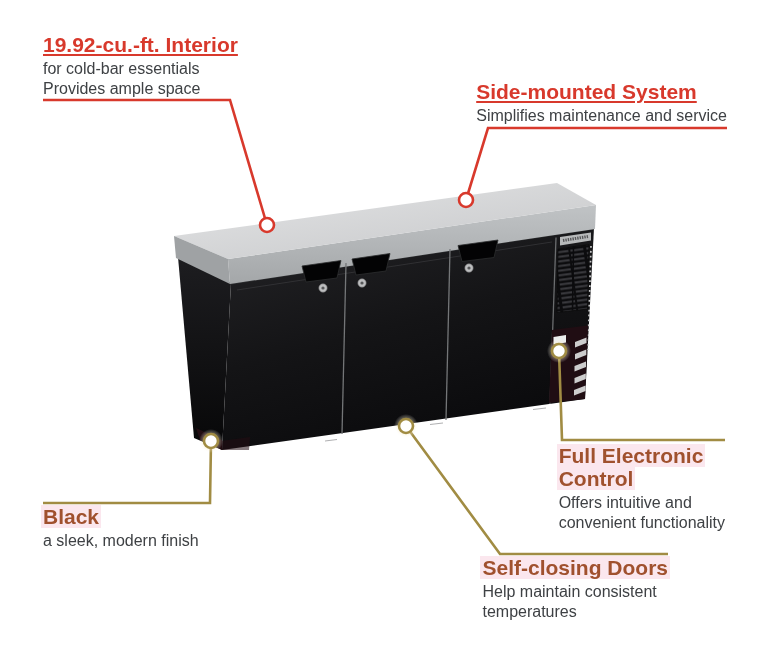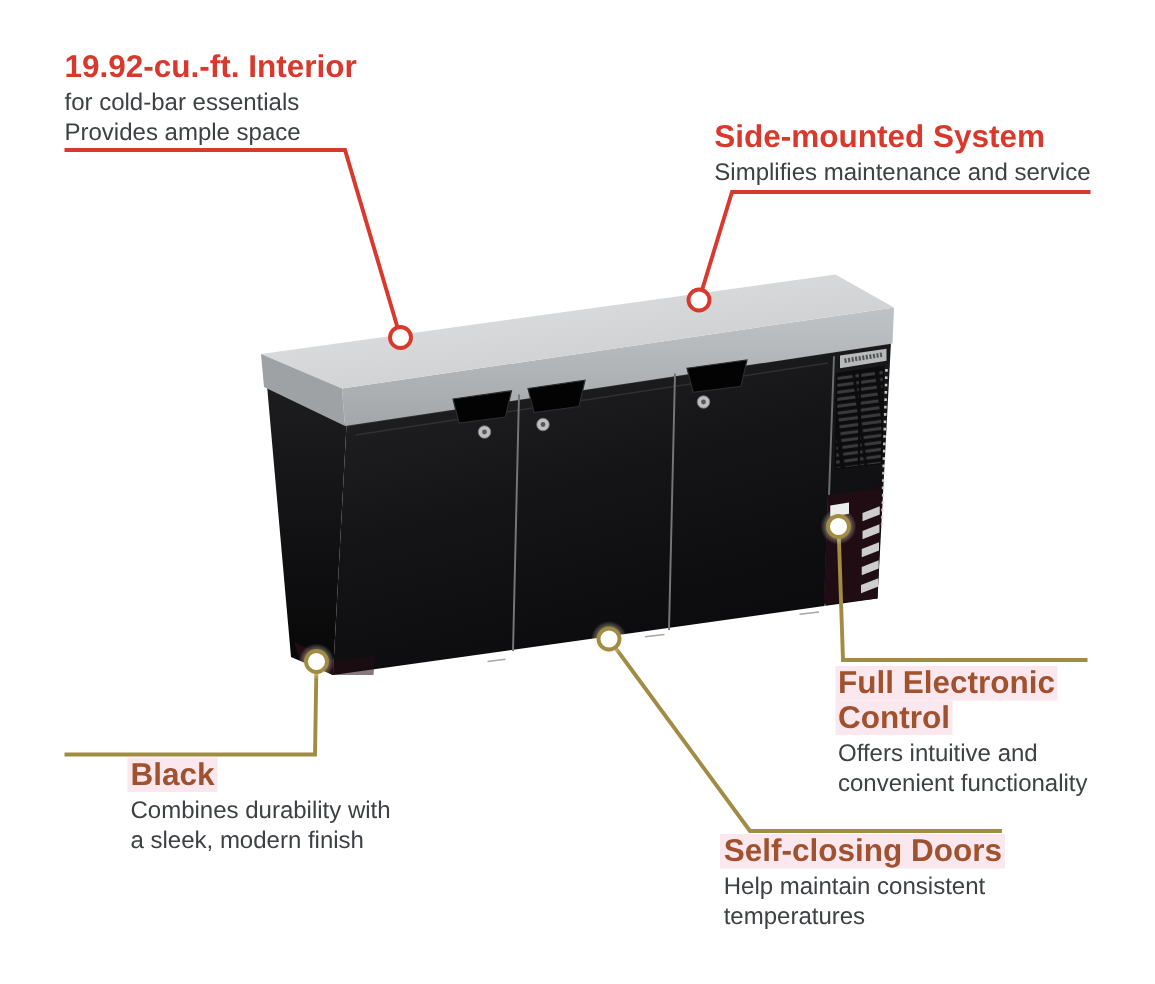--- a/index.html
+++ b/index.html
@@ -7,21 +7,21 @@
     --subtext:#3e4144; --highlight:#fbe7ee; --bg:#ffffff;
   }
   html,body{margin:0;padding:0;background:#f3f3f3;}
   .stage{
     position:relative;width:770px;height:656px;overflow:hidden;
     background:var(--bg);font-family:"Liberation Sans",sans-serif;
   }
   .stage svg{position:absolute;inset:0;}
   .callout{position:absolute;}
   .callout .title{font-weight:bold;font-size:21px;line-height:23px;white-space:nowrap;}
-  .callout .title.red{color:var(--red);}
+  .callout .title.red{color:var(--red);text-decoration:underline;}
   .callout .title.rust{color:var(--rust);}
   .callout .title .hl{display:inline-block;background:var(--highlight);padding:0 2px;margin:0 -2px;}
   .callout .sub{font-size:16px;line-height:20px;color:var(--subtext);margin-top:3px;white-space:nowrap;}
   .align-right{text-align:left;}
   .line-red{stroke:var(--red);stroke-width:2.6;fill:none;}
   .line-gold{stroke:var(--gold);stroke-width:2.6;fill:none;}
   .pt{fill:#ffffff;stroke-width:2.6;}
   .pt.red{stroke:var(--red);}
   .pt.gold{stroke:var(--gold);}
 </style>
@@ -149,26 +149,25 @@
     </div>
   </div>
 
   <div class="callout align-right" style="right:43px;top:80px;">
     <div class="title red">Side-mounted System</div>
     <div class="sub">
       <div>Simplifies maintenance and service</div>
     </div>
   </div>
 
-  <div class="callout" style="left:43px;top:505px;margin-left:44px;">
+  <div class="callout" style="left:43px;top:505px;">
     <div class="title rust">
       <div><span class="hl">Black</span></div>
     </div>
     <div class="sub">
-      <div>Combines durability with</div>
       <div>a sleek, modern finish</div>
     </div>
   </div>
 
   <div class="callout align-right" style="right:102px;top:556px;">
     <div class="title rust">
       <span class="hl">Self-closing Doors</span>
     </div>
     <div class="sub">
       <div>Help maintain consistent</div>

